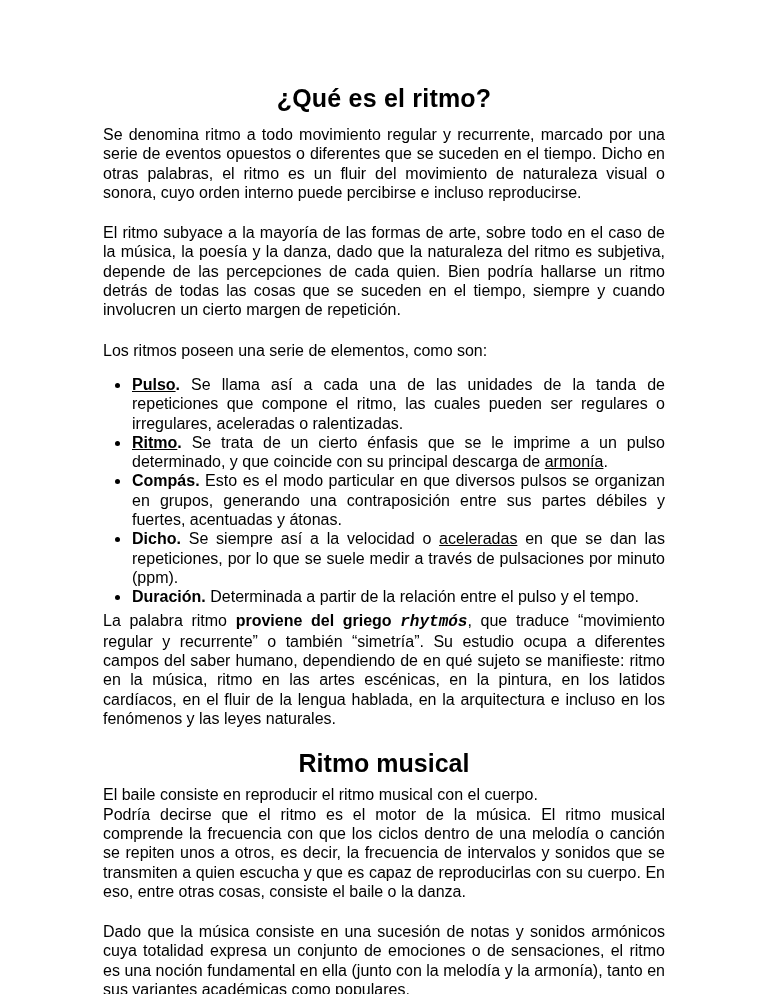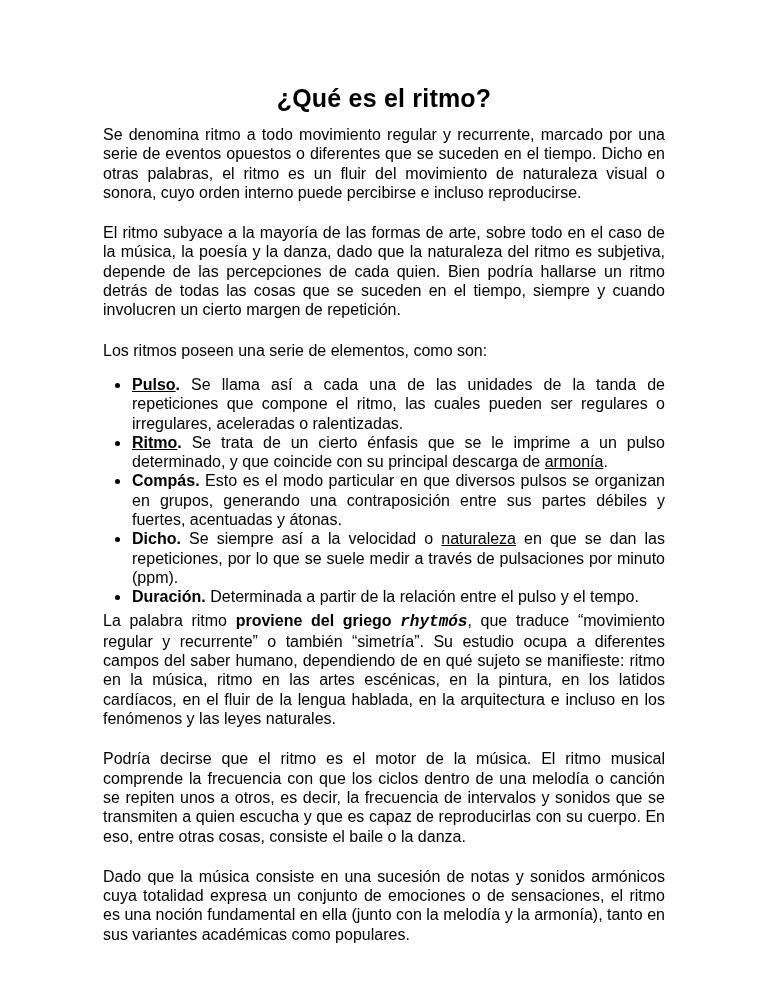--- a/index.html
+++ b/index.html
@@ -61,25 +61,27 @@
   <p class="para">Se denomina ritmo a todo movimiento regular y recurrente, marcado por una serie de eventos opuestos o diferentes que se suceden en el tiempo. Dicho en otras palabras, el ritmo es un fluir del movimiento de naturaleza visual o sonora, cuyo orden interno puede percibirse e incluso reproducirse.</p>
 
   <p class="para">El ritmo subyace a la mayoría de las formas de arte, sobre todo en el caso de la música, la poesía y la danza, dado que la naturaleza del ritmo es subjetiva, depende de las percepciones de cada quien. Bien podría hallarse un ritmo detrás de todas las cosas que se suceden en el tiempo, siempre y cuando involucren un cierto margen de repetición.</p>
 
   <p class="para list-intro">Los ritmos poseen una serie de elementos, como son:</p>
 
   <ul class="elements">
     <li><span class="b u">Pulso</span><span class="b">.</span><span> Se llama así a cada una de las unidades de la tanda de repeticiones que compone el ritmo, las cuales pueden ser regulares o irregulares, aceleradas o ralentizadas.</span></li>
     <li><span class="b u">Ritmo</span><span class="b">.</span><span> Se trata de un cierto énfasis que se le imprime a un pulso determinado, y que coincide con su principal descarga de </span><span class="u">armonía</span><span>.</span></li>
     <li><span class="b">Compás.</span><span> Esto es el modo particular en que diversos pulsos se organizan en grupos, generando una contraposición entre sus partes débiles y fuertes, acentuadas y átonas.</span></li>
-    <li><span class="b">Dicho.</span><span> Se siempre así a la velocidad o </span><span class="u">naturaleza</span><span> en que se dan las repeticiones, por lo que se suele medir a través de pulsaciones por minuto (ppm).</span></li>
+    <li><span class="b">Dicho.</span><span> Se siempre así a la velocidad o </span><span class="u">aceleradas</span><span> en que se dan las repeticiones, por lo que se suele medir a través de pulsaciones por minuto (ppm).</span></li>
     <li><span class="b">Duración.</span><span> Determinada a partir de la relación entre el pulso y el tempo.</span></li>
   </ul>
 
   <p class="para"><span>La palabra ritmo </span><span class="b">proviene del griego </span><span class="b i">rhytmós</span><span>, que traduce “movimiento regular y recurrente” o también “simetría”. Su estudio ocupa a diferentes campos del saber humano, dependiendo de en qué sujeto se manifieste: ritmo en la música, ritmo en las artes escénicas, en la pintura, en los latidos cardíacos, en el fluir de la lengua hablada, en la arquitectura e incluso en los fenómenos y las leyes naturales.</span></p>
 
+  <h2 class="section-heading">Ritmo musical</h2>
 
+  <p class="para-tight">El baile consiste en reproducir el ritmo musical con el cuerpo.</p>
 
   <p class="para">Podría decirse que el ritmo es el motor de la música. El ritmo musical comprende la frecuencia con que los ciclos dentro de una melodía o canción se repiten unos a otros, es decir, la frecuencia de intervalos y sonidos que se transmiten a quien escucha y que es capaz de reproducirlas con su cuerpo. En eso, entre otras cosas, consiste el baile o la danza.</p>
 
   <p class="para">Dado que la música consiste en una sucesión de notas y sonidos armónicos cuya totalidad expresa un conjunto de emociones o de sensaciones, el ritmo es una noción fundamental en ella (junto con la melodía y la armonía), tanto en sus variantes académicas como populares.</p>
 
 </div>
 
 </body></html>

